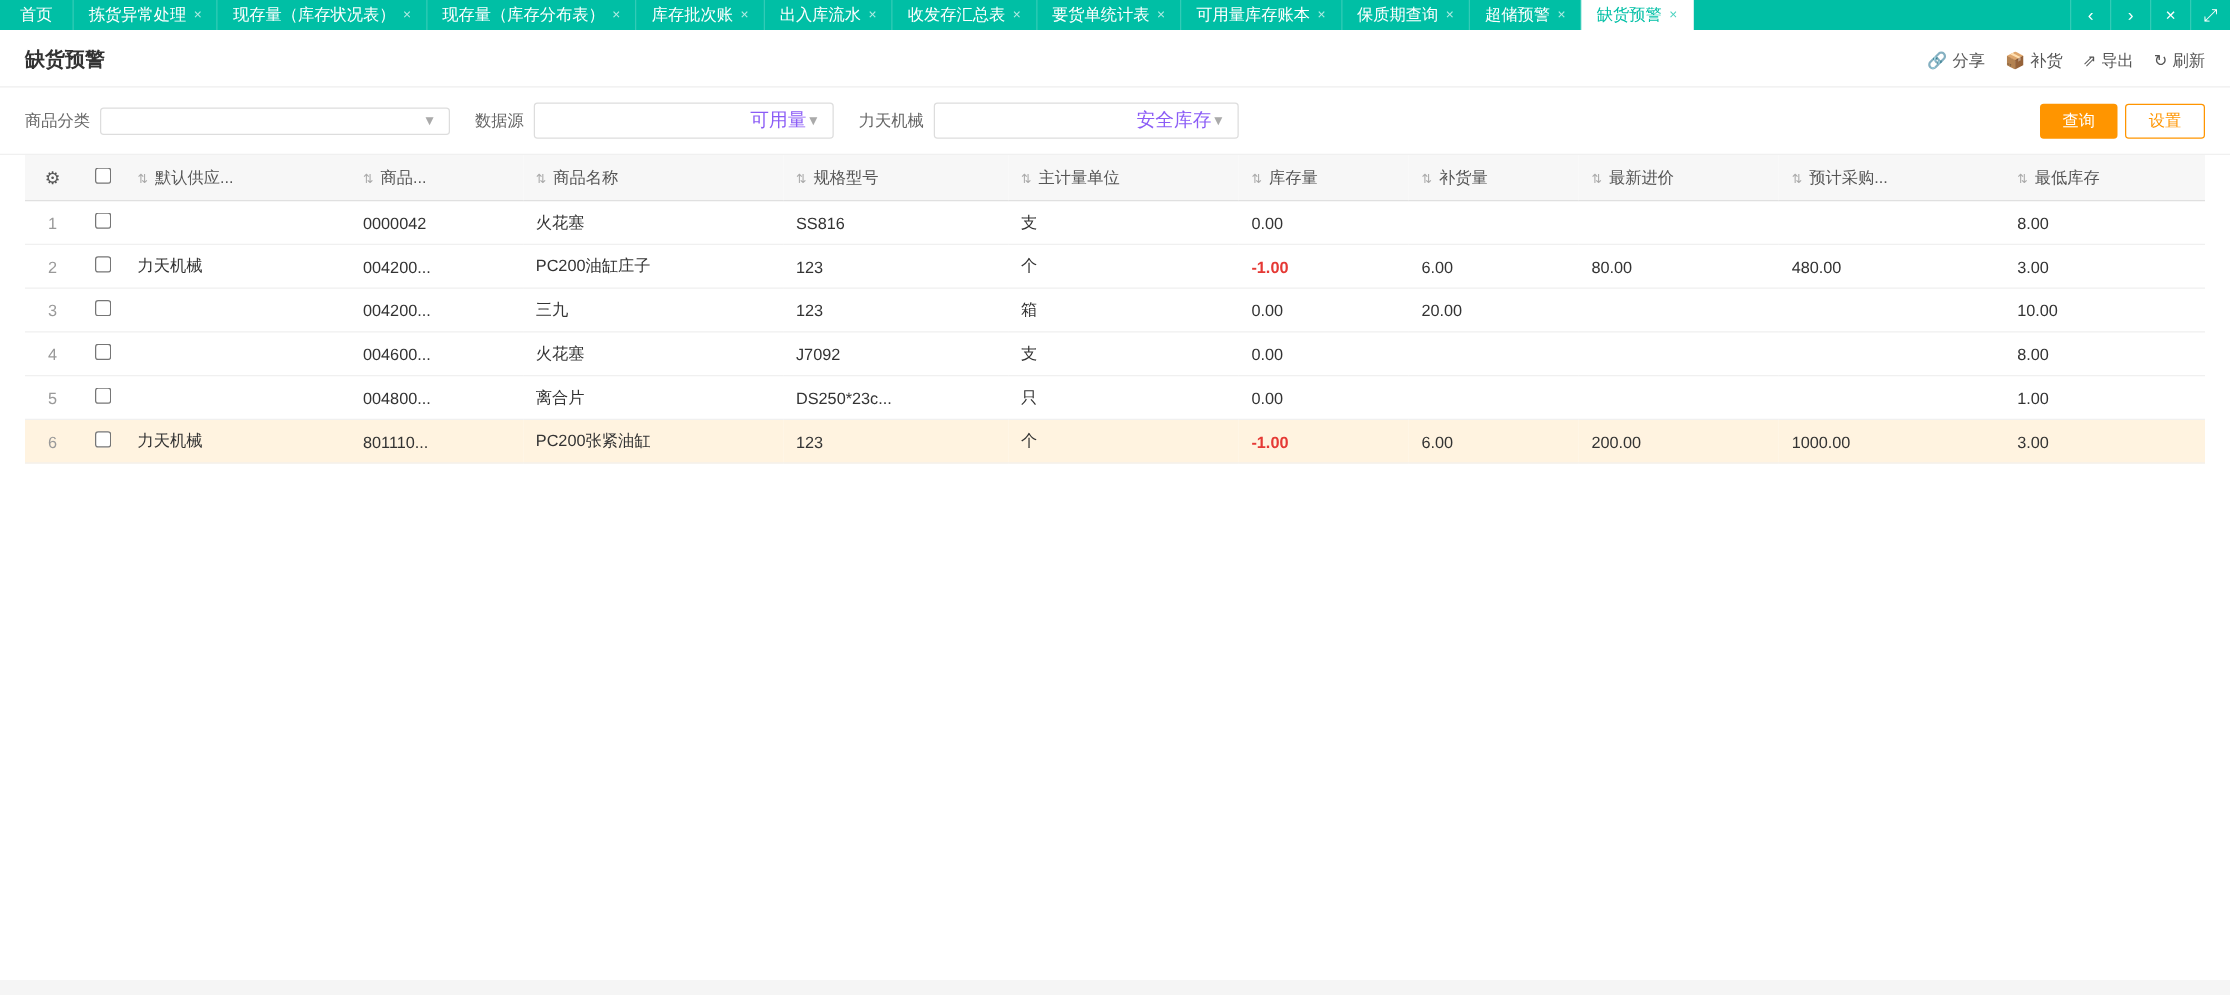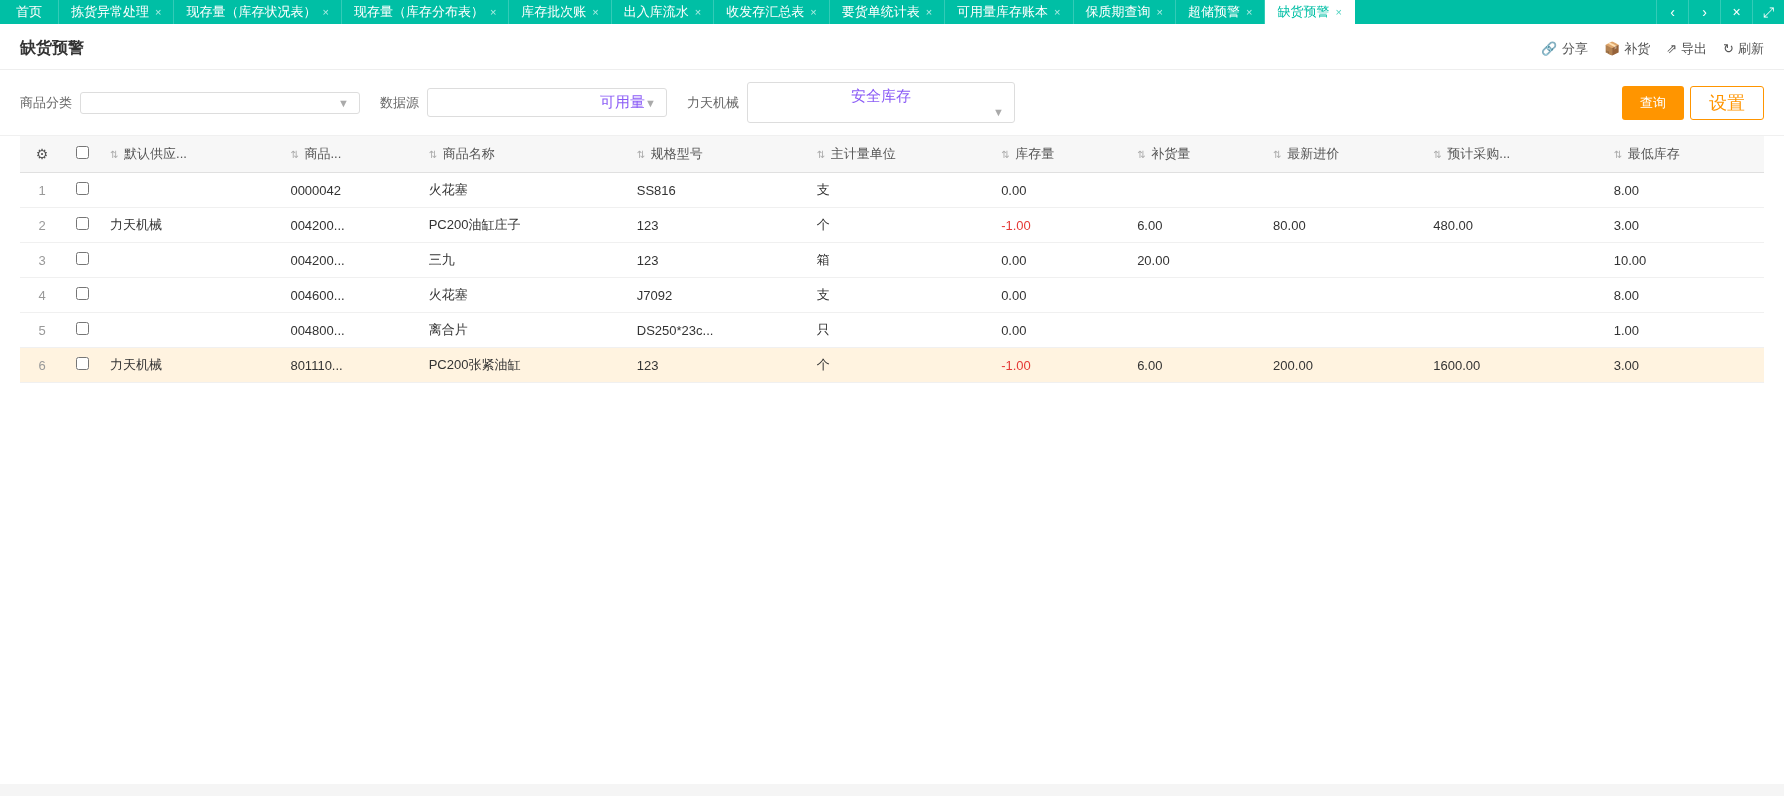--- a/index.html
+++ b/index.html
@@ -148,21 +148,21 @@
       cursor: pointer;
       font-size: 13px;
     }
     .btn-settings {
       background: #fff;
       color: #ff9500;
       border: 1px solid #ff9500;
       border-radius: 3px;
       padding: 4px 18px;
       cursor: pointer;
-      font-size: 18px;
+      font-size: 13px;
     }
 
     
     .table-container {
       padding: 0 20px;
       overflow-x: auto;
     }
     table {
       width: 100%;
       border-collapse: collapse;
@@ -193,21 +193,21 @@
     tbody tr {
       border-bottom: 1px solid #f0f0f0;
     }
     tbody tr.highlighted { background: #fff3e0; }
     tbody td {
       padding: 8px 10px;
       color: #333;
       white-space: nowrap;
     }
     tbody td.number { color: #333; }
-    tbody td.negative { color: #e53935; }
+    tbody td.negative { color: #e53935; font-weight: bold; }
     .row-num {
       color: #999;
       text-align: center;
     }
     .checkbox-cell { text-align: center; }
     input[type="checkbox"] { cursor: pointer; }
   </style>
 </head>
 <body>
 
@@ -301,21 +301,21 @@
     </div>
     <div class="filter-group">
       <span class="filter-label">数据源</span>
       <div class="filter-select" style="width:240px;">
         <span class="filter-select-value">可用量</span>
         <span class="chevron">▼</span>
       </div>
     </div>
     <div class="filter-group">
       <span class="filter-label">力天机械</span>
-      <div class="filter-select" style="width:268px;flex-direction:column;">
+      <div class="filter-select" style="width:244px;">
         <span class="filter-select-value">安全库存</span>
         <span class="chevron">▼</span>
       </div>
     </div>
     <div class="filter-actions">
       <button class="btn-query">查询</button>
       <button class="btn-settings">设置</button>
     </div>
   </div>
 
@@ -458,19 +458,19 @@
       <input type="checkbox" style="">
     </td>
     <td>力天机械</td>
     <td>801110...</td>
     <td>PC200张紧油缸</td>
     <td>123</td>
     <td>个</td>
     <td class="negative">-1.00</td>
     <td>6.00</td>
     <td>200.00</td>
-    <td>1600.00</td>
+    <td>1000.00</td>
     <td>3.00</td>
   </tr>
         </tbody>
     </table>
   </div>
 </div>
 
 </body></html>

